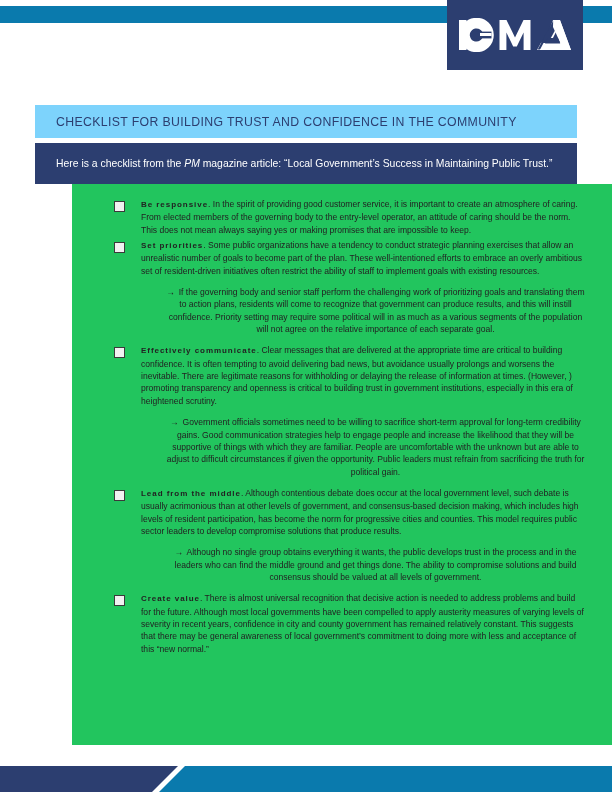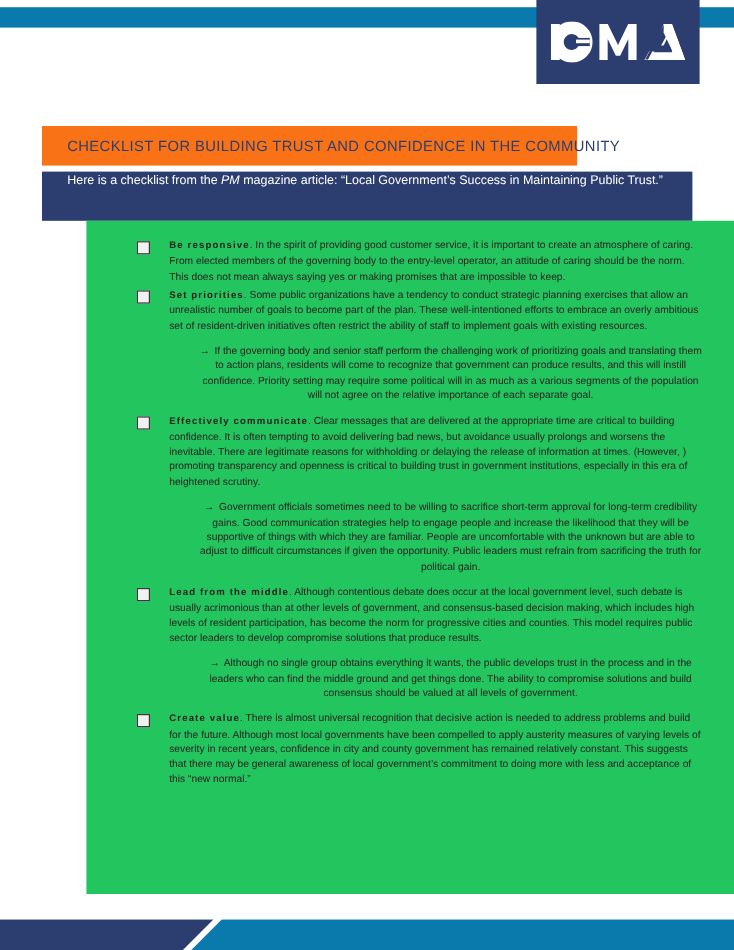--- a/index.html
+++ b/index.html
@@ -46,44 +46,44 @@
     transform: translate(-50%, -50%);
     width: 112px;
     height: 34px;
   }
 
   
   .title-band {
     position: absolute;
     left: 35px;
     top: 105px;
-    width: 446px;
+    width: 542px;
     height: 33px;
-    background: #f97316;
+    background: #7dd3fc;
     display: flex;
     align-items: center;
   }
   .title-band-text {
     font-size: 12.3px;
     color: #2c3e70;
     letter-spacing: 0.35px;
     padding-left: 21px;
     white-space: nowrap;
   }
 
   
   .subtitle-band {
     position: absolute;
     left: 35px;
     top: 143px;
     width: 542px;
     height: 41px;
     background: #2c3e70;
     display: flex;
-    align-items: flex-start;
+    align-items: center;
   }
   .subtitle-text {
     font-size: 10.4px;
     color: #ffffff;
     line-height: 15px;
     padding: 0 21px;
   }
   .subtitle-text i {
     font-style: italic;
   }

